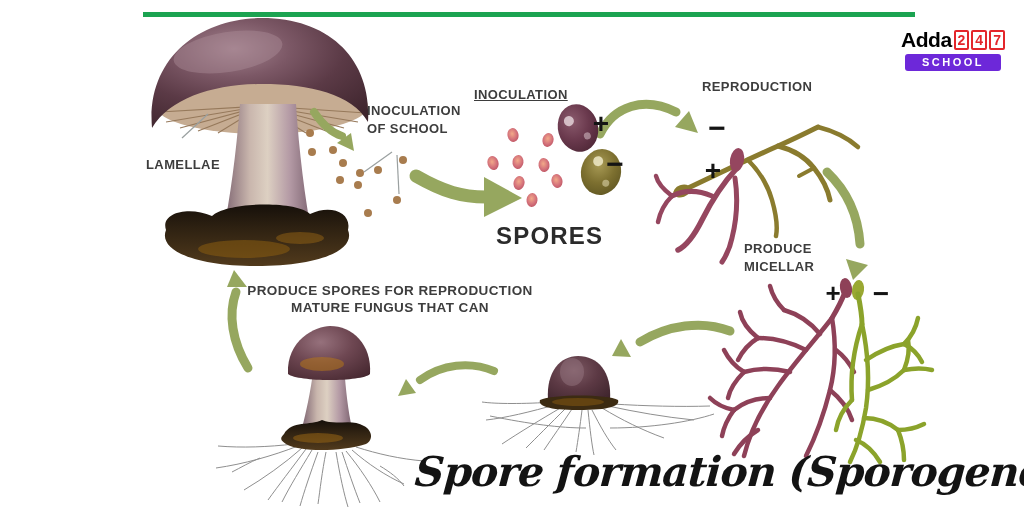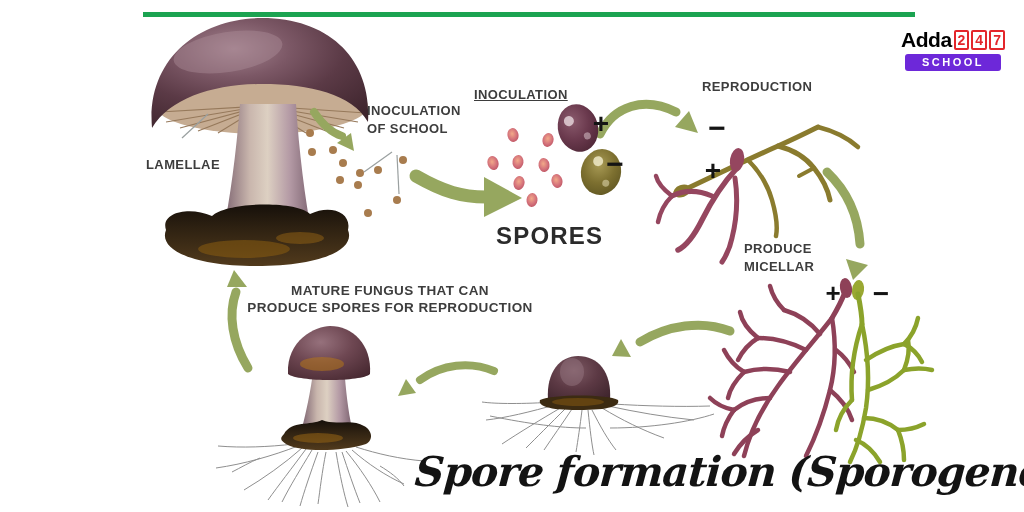--- a/index.html
+++ b/index.html
@@ -289,22 +289,22 @@
   <div class="lbl spores-lbl" style="left:496px;top:227px;">SPORES</div>
 
   <div class="lbl" style="left:702px;top:78px;">REPRODUCTION</div>
 
   <div class="lbl" style="left:744px;top:240px;">
     <div>PRODUCE</div>
     <div>MICELLAR</div>
   </div>
 
   <div class="lbl mature" style="left:245px;top:282px;">
+    <div>PRODUCE SPORES FOR REPRODUCTION</div>
     <div>MATURE FUNGUS THAT CAN</div>
-    <div>PRODUCE SPORES FOR REPRODUCTION</div>
   </div>
 
   <span class="sign" style="left:601px;top:124px;font-size:28px;">+</span>
   <span class="sign" style="left:615px;top:164px;font-size:30px;">−</span>
   <span class="sign" style="left:717px;top:128px;font-size:30px;">−</span>
   <span class="sign" style="left:713px;top:171px;font-size:28px;">+</span>
   <span class="sign" style="left:833px;top:293px;font-size:26px;">+</span>
   <span class="sign" style="left:881px;top:294px;font-size:28px;">−</span>
 
   <div class="title">Spore formation (Sporogenesis)</div>

